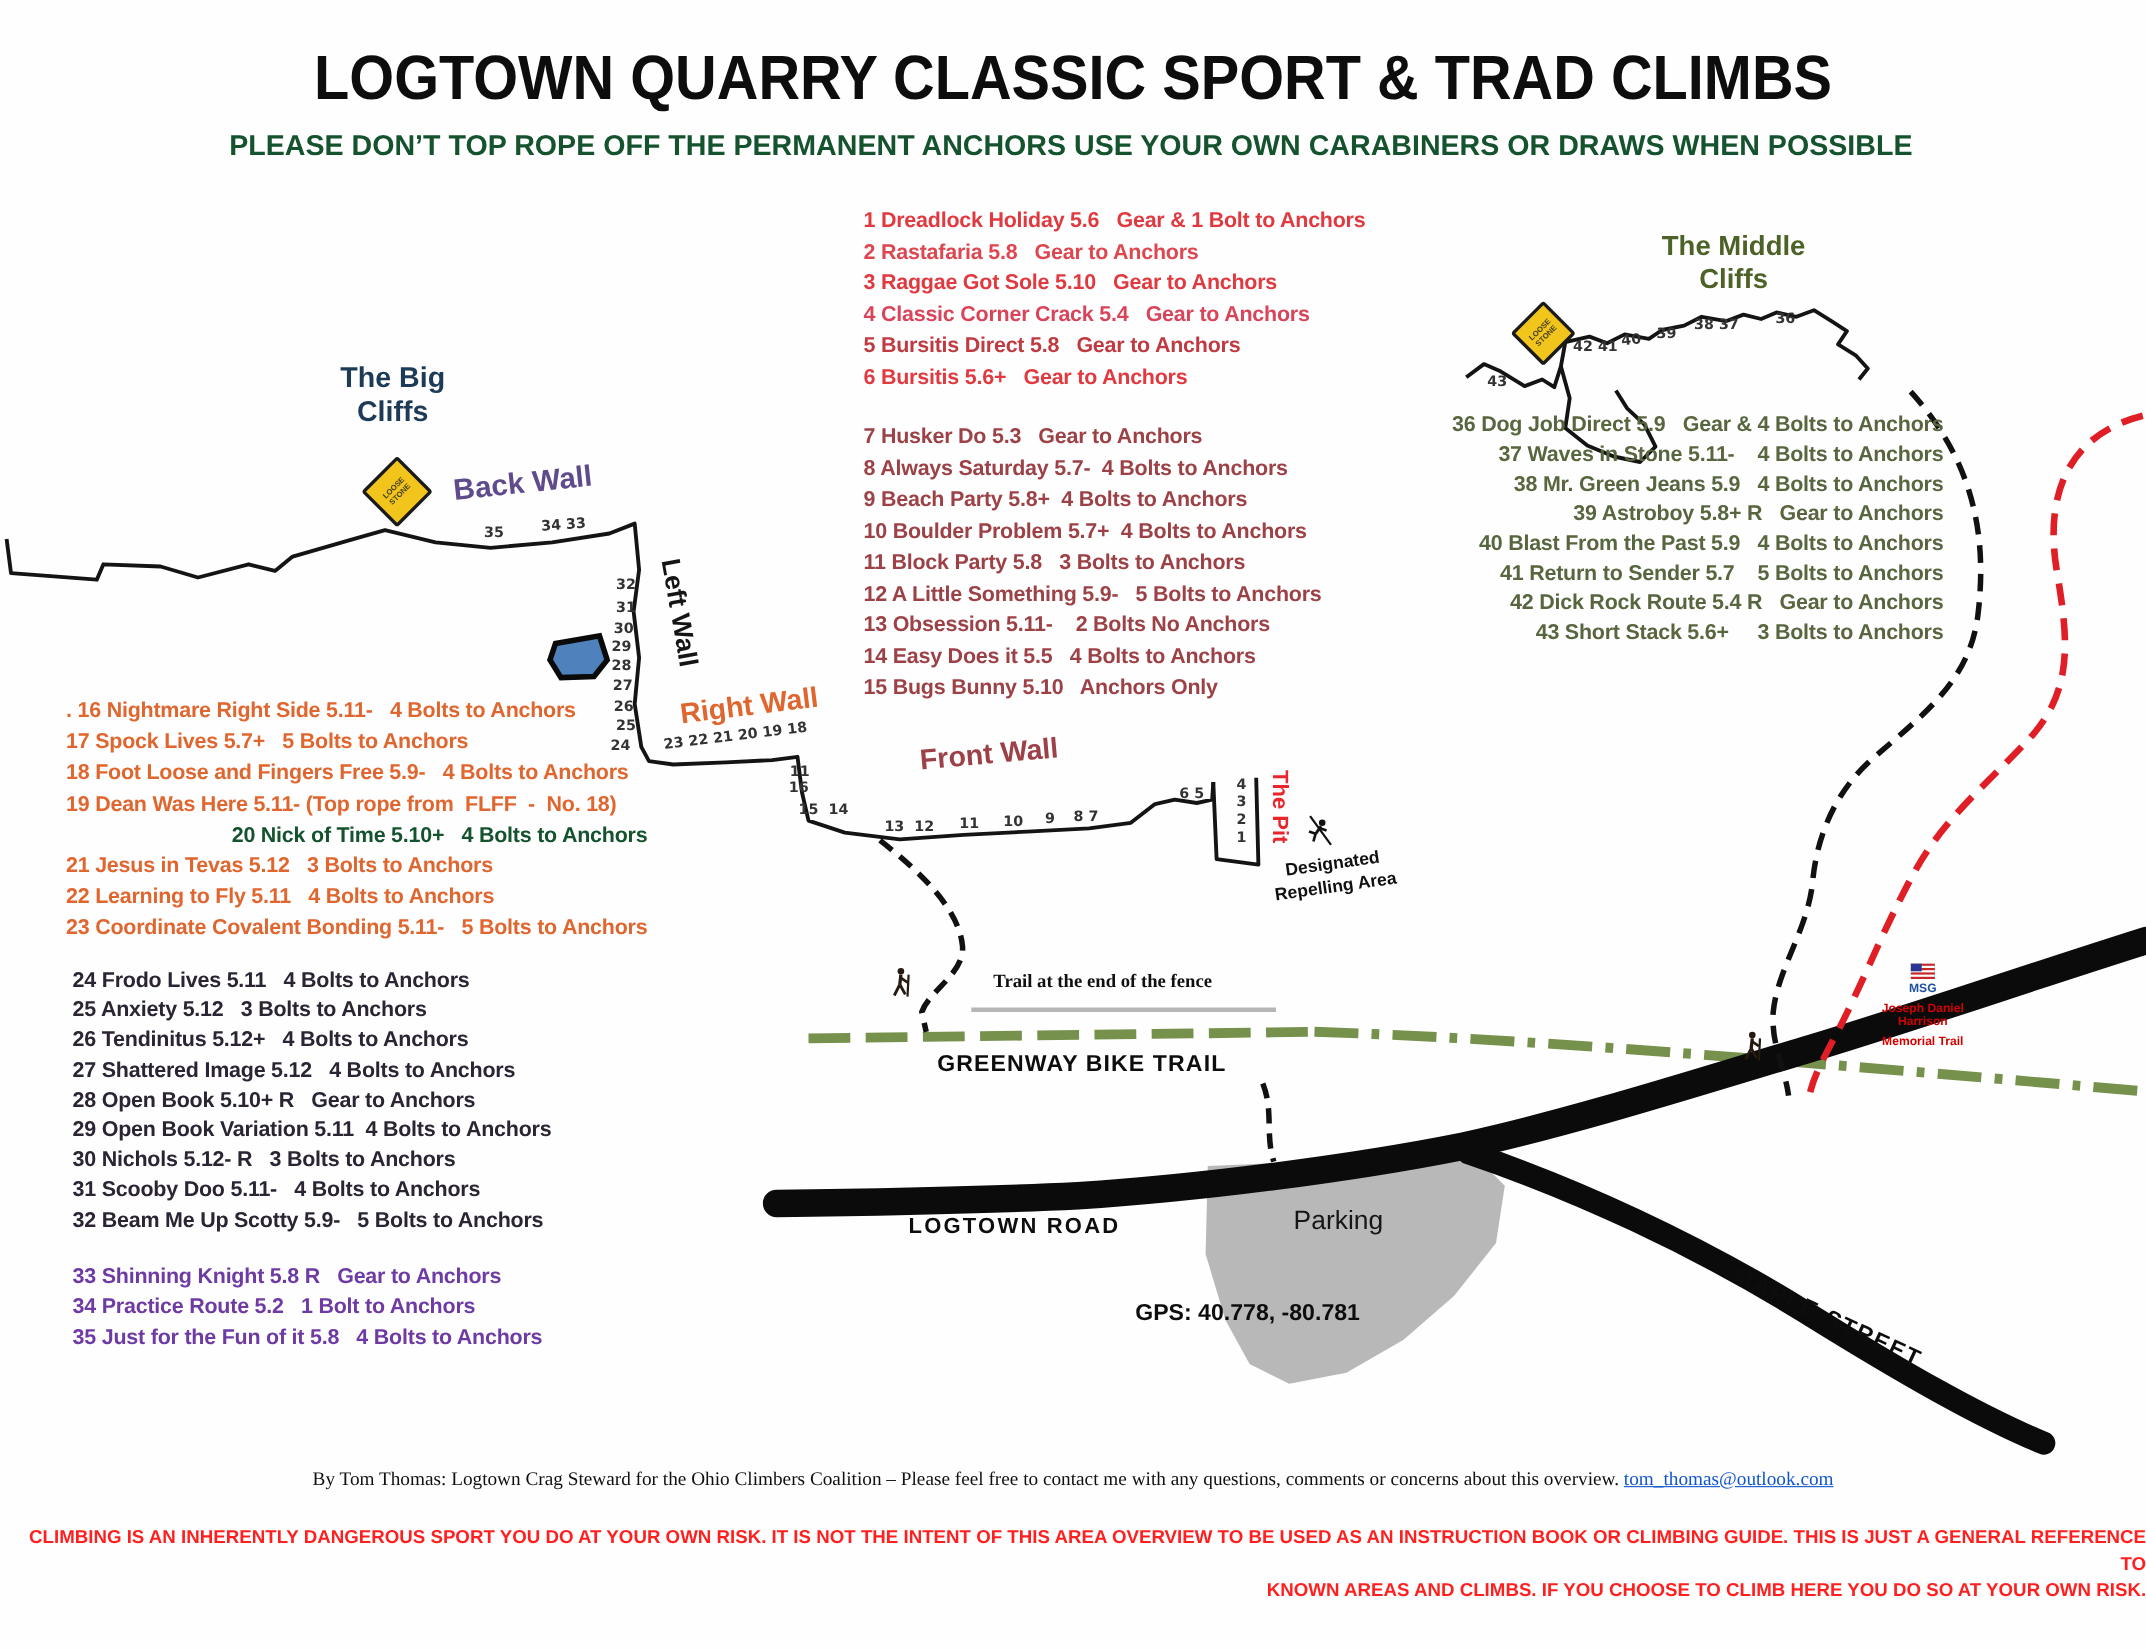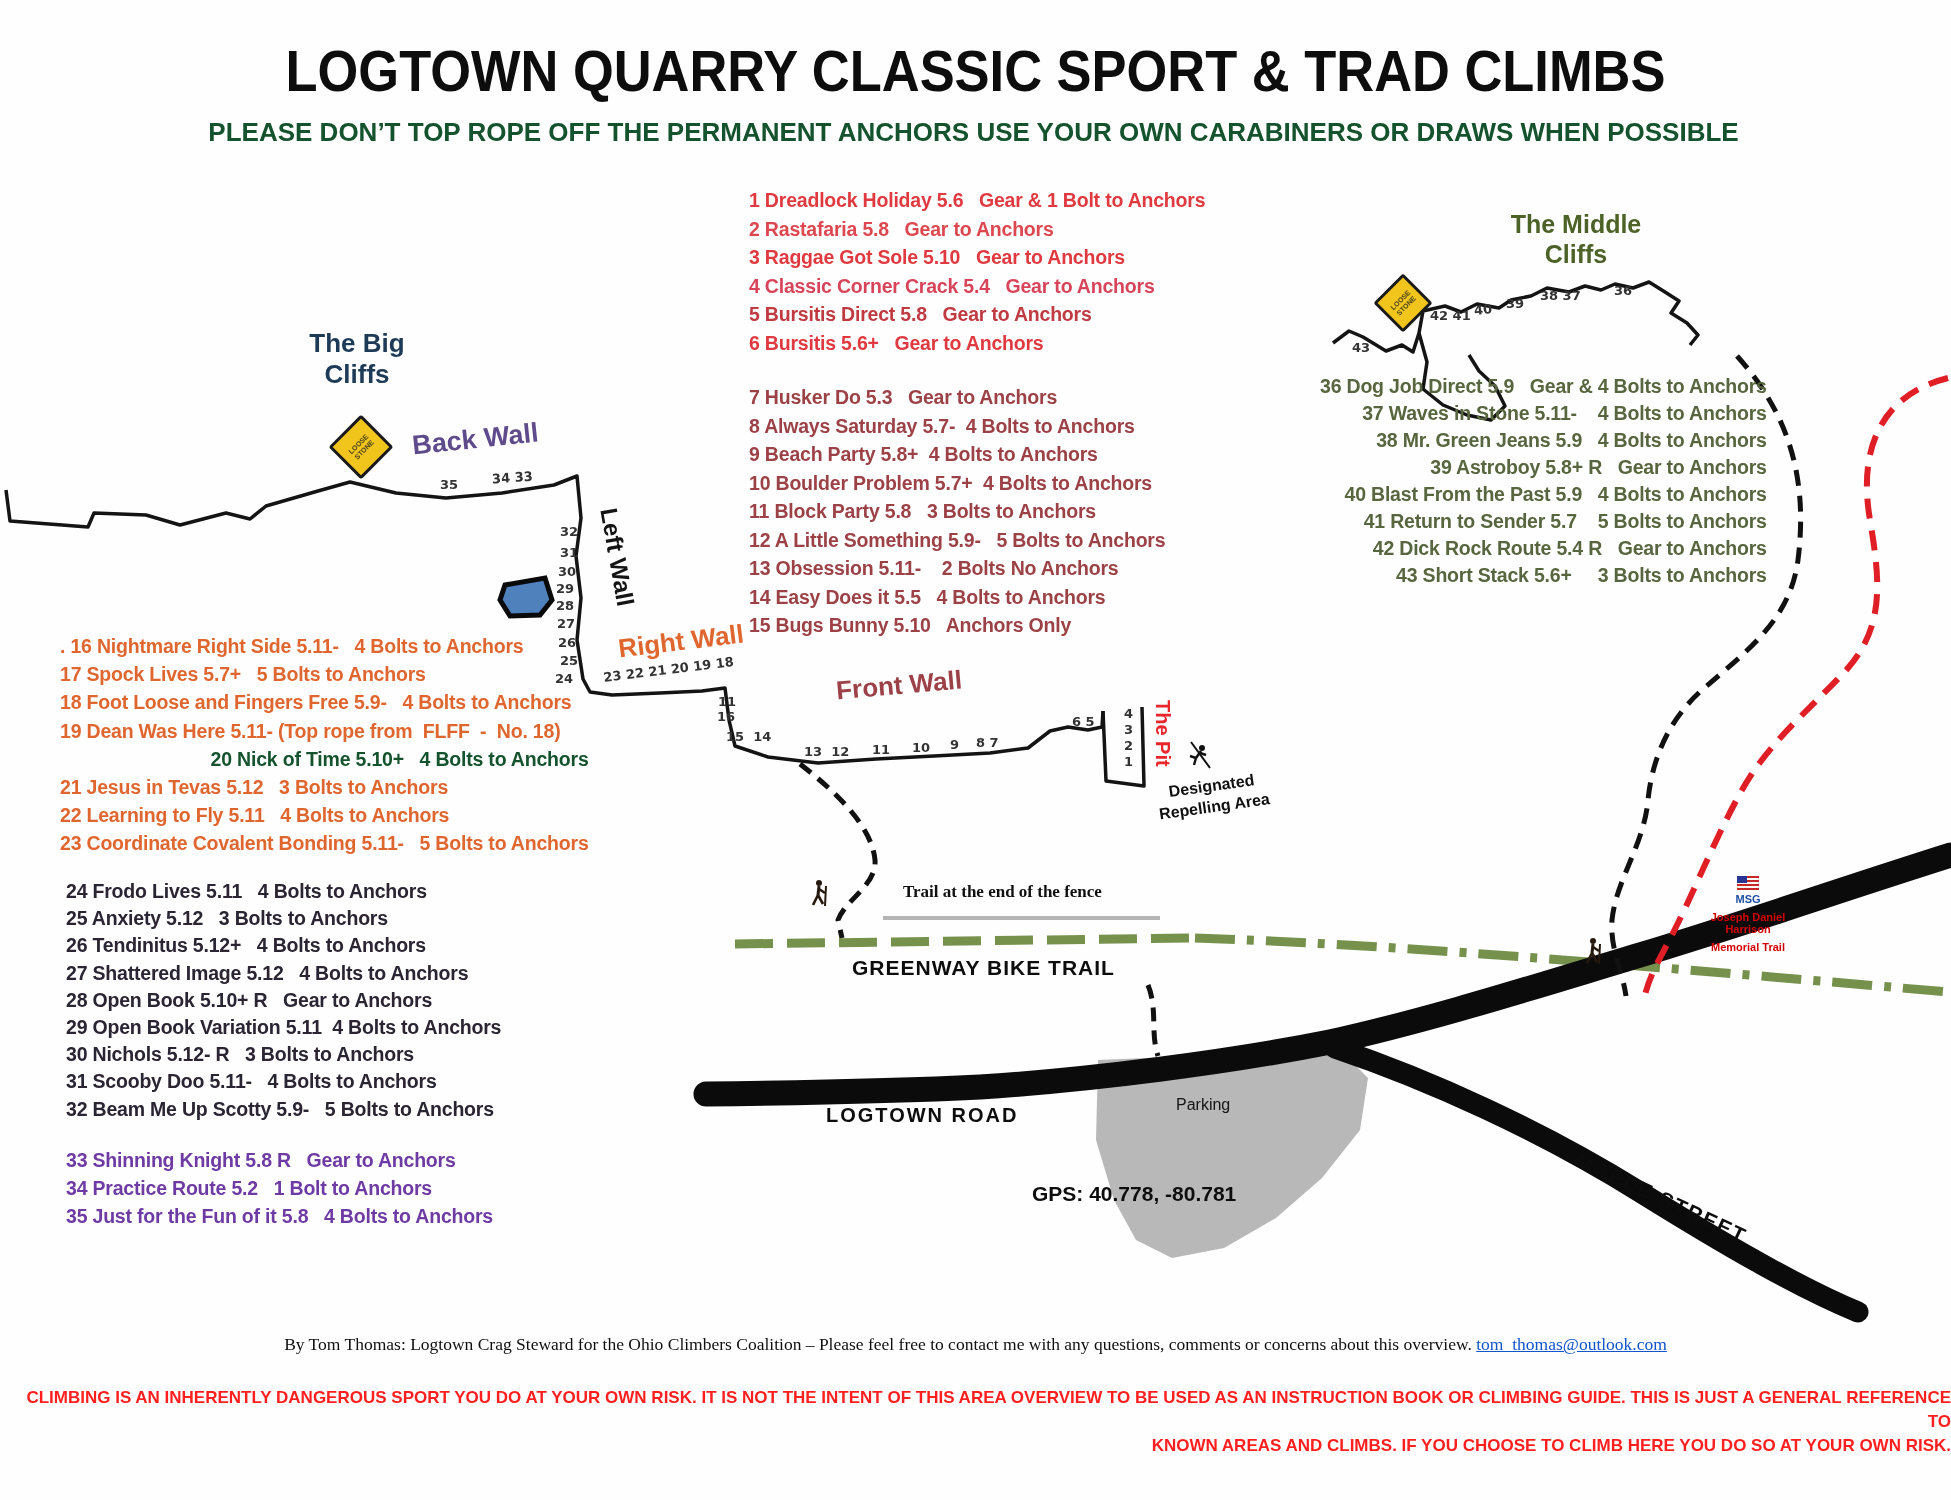--- a/index.html
+++ b/index.html
@@ -9,39 +9,39 @@
   .title{position:absolute;top:38px;left:0;right:0;text-align:center;
          font-size:57px;font-weight:700;color:#0d0d0d;transform:scaleX(.92);white-space:nowrap;}
   .subtitle{position:absolute;top:117px;left:0;right:4px;text-align:center;
             font-size:26px;font-weight:600;color:#14532d;}
 
   .map-svg{position:absolute;left:0;top:0;}
 
   .route-list{position:absolute;font-weight:700;font-size:19.5px;letter-spacing:-.2px;}
   .route-line{white-space:pre;}
   .route-spacer{height:26px;}
-  #list-front{left:749px;top:186px;line-height:28.5px;}
+  #list-front{left:785px;top:186px;line-height:28.5px;}
   #list-middle{left:1320px;top:373px;line-height:27px;text-align:right;}
   #list-right{left:60px;top:632px;line-height:28.2px;}
   #list-left{left:66px;top:878px;line-height:27.2px;}
   #list-back{left:66px;top:1146px;line-height:28px;}
 
   .map-label{position:absolute;font-weight:700;white-space:pre-line;}
   #lbl-big{left:295px;top:328px;width:124px;text-align:center;font-size:26px;color:#1d3a57;line-height:1.18;}
   #lbl-mid{left:1488px;top:210px;width:176px;text-align:center;font-size:25px;color:#4d6227;line-height:1.18;}
   #lbl-back{left:412px;top:424px;font-size:27px;color:#5f4b8b;transform:rotate(-6deg);}
   #lbl-left{left:622px;top:506px;font-size:24px;color:#141414;transform:rotate(80deg);transform-origin:left top;}
   #lbl-right{left:618px;top:626px;font-size:26px;color:#e0662f;transform:rotate(-7deg);}
   #lbl-front{left:836px;top:670px;font-size:26px;color:#9c4148;transform:rotate(-5deg);}
   #lbl-pit{left:1174px;top:700px;font-size:20px;color:#e8262b;transform:rotate(90deg);transform-origin:left top;white-space:nowrap;}
   #lbl-designated{left:1150px;top:776px;width:126px;text-align:center;font-size:16px;color:#101010;transform:rotate(-8deg);line-height:1.3;}
   #lbl-trailfence{left:903px;top:882px;font-family:"Liberation Serif",serif;font-size:17px;color:#101010;}
   #lbl-greenway{left:852px;top:956px;font-size:21px;letter-spacing:1px;color:#0d0d0d;}
   #lbl-logtown{left:826px;top:1104px;font-size:20px;letter-spacing:2px;color:#0d0d0d;}
-  #lbl-parking{left:1176px;top:1096px;font-size:16px;font-weight:500;color:#161616;}
+  #lbl-parking{left:1176px;top:1096px;font-size:24px;font-weight:500;color:#161616;}
   #lbl-gps{left:1032px;top:1182px;font-size:21px;color:#0d0d0d;}
   #lbl-maple{left:1582px;top:1148px;font-size:21px;letter-spacing:2px;color:#0d0d0d;transform:rotate(25deg);transform-origin:left top;}
 
   .diamond{position:absolute;background:#f2c51d;border:3px solid #1a1a1a;border-radius:3px;
            display:flex;align-items:center;justify-content:center;transform:rotate(45deg);}
   .diamond .txt{transform:rotate(-90deg);font-size:7px;font-weight:700;color:#4a441a;
                 text-align:center;line-height:1.1;white-space:pre-line;}
   #diamond-big{left:338px;top:424px;width:40px;height:40px;}
   #diamond-mid{left:1382px;top:282px;width:36px;height:36px;}
 

